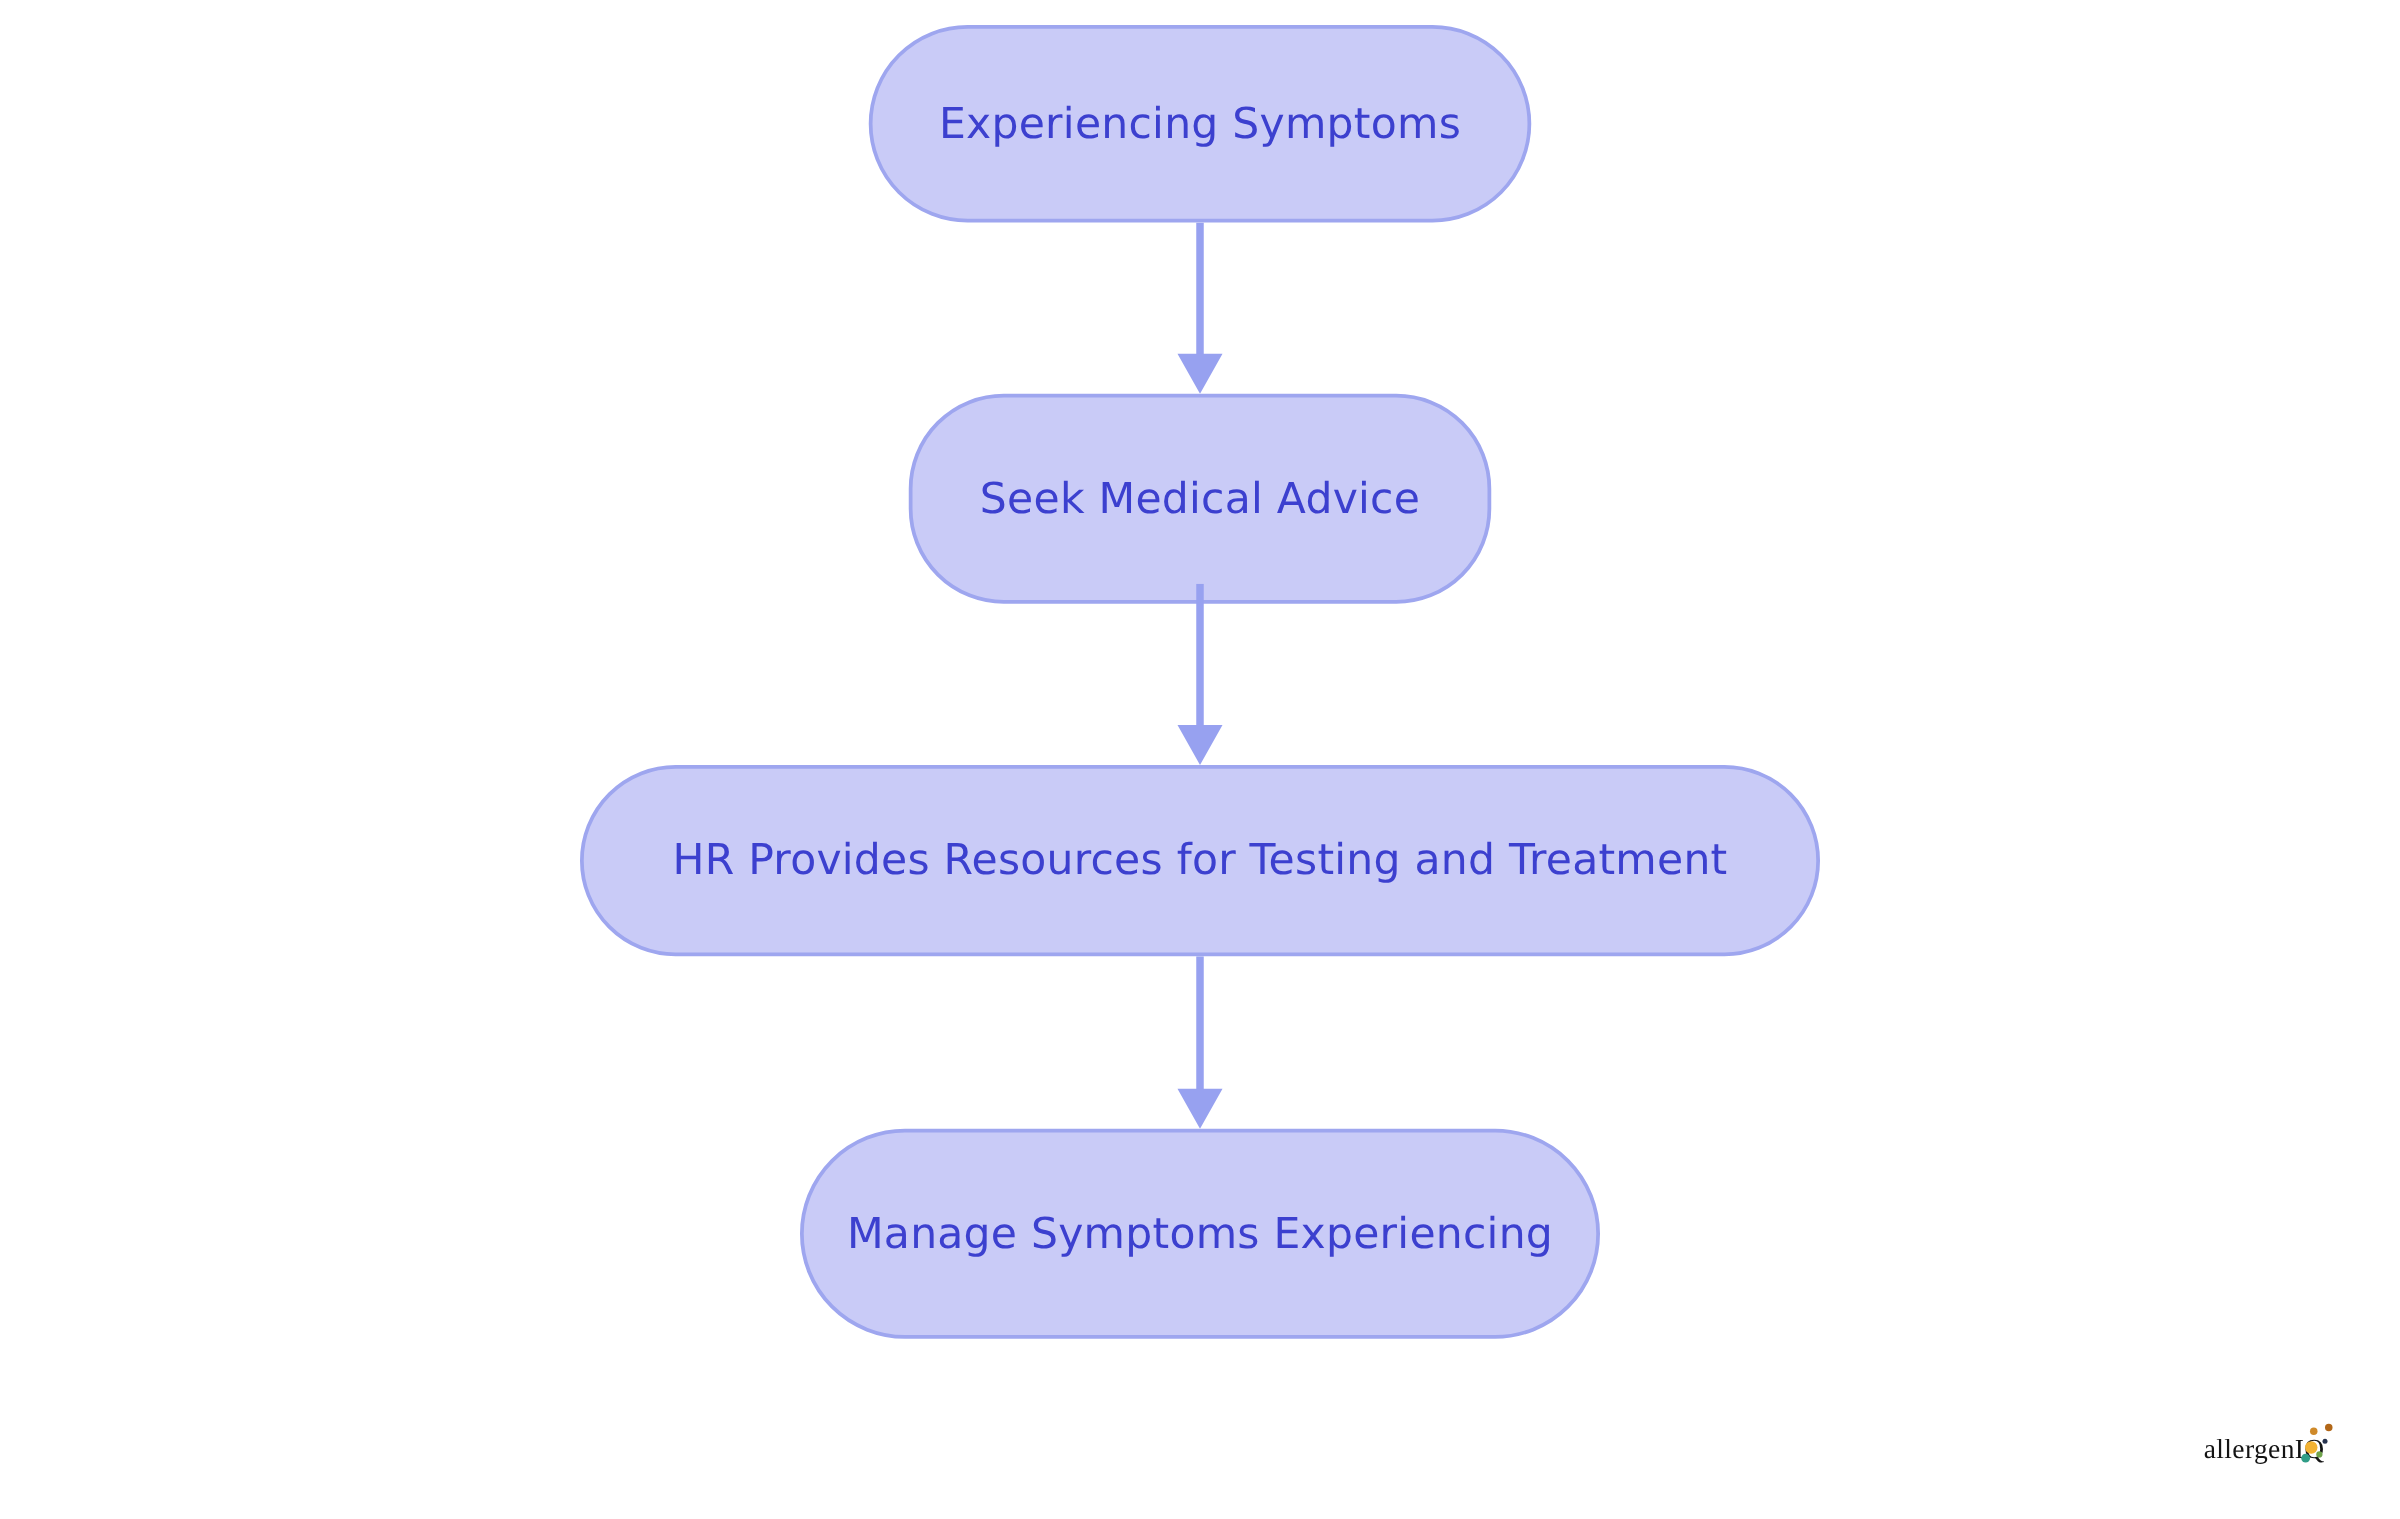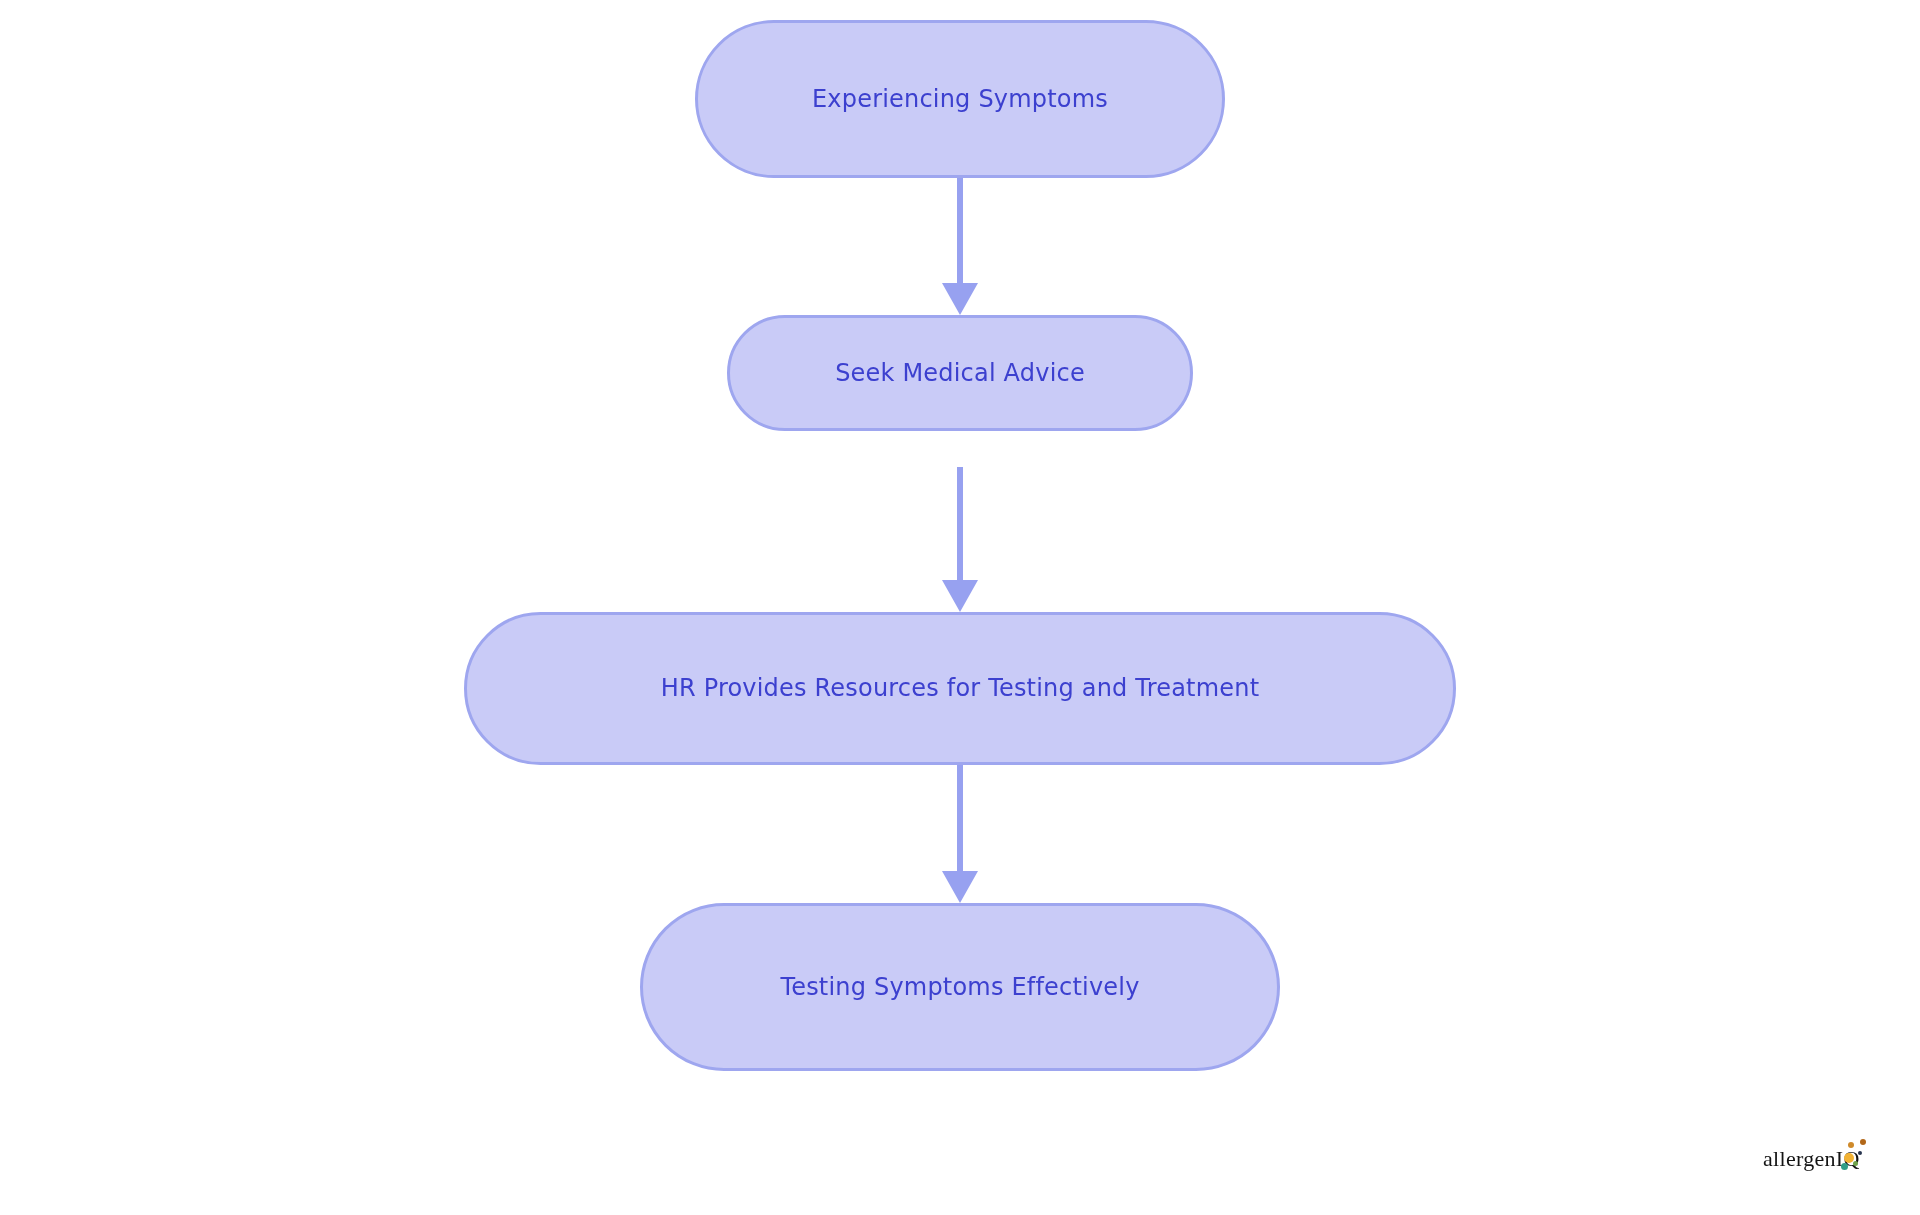--- a/index.html
+++ b/index.html
@@ -20,27 +20,27 @@
     box-sizing: border-box;
     background: var(--node-fill, #c9cbf7);
     border: 3px solid var(--node-border, #9ea6ef);
     display: flex;
     align-items: center;
     justify-content: center;
     text-align: center;
   }
   .node-label {
     color: var(--node-text, #3c40cf);
-    font-size: 24px;
+    font-size: 34px;
     line-height: 1.2;
     letter-spacing: 0.2px;
     white-space: nowrap;
   }
   .node1 { left: 695px; top: 20px;  width: 530px; height: 158px; border-radius: 79px; }
-  .node2 { left: 727px; top: 315px; width: 466px; height: 116px; border-radius: 76px; }
+  .node2 { left: 727px; top: 315px; width: 466px; height: 168px; border-radius: 76px; }
   .node3 { left: 464px; top: 612px; width: 992px; height: 153px; border-radius: 77px; justify-content: center; }
   .node4 { left: 640px; top: 903px; width: 640px; height: 168px; border-radius: 84px; }
   .arrow { position: absolute; left: 940px; width: 40px; display: block; }
   .arrow1 { top: 178px; }
   .arrow2 { top: 467px; }
   .arrow3 { top: 765px; }
   .watermark {
     position: absolute;
     left: 1763px;
     top: 1146px;
@@ -90,21 +90,21 @@
   <div class="node node3">
     <span class="node-label">HR Provides Resources for Testing and Treatment</span>
   </div>
 
   <svg class="arrow arrow3" width="40" height="138" viewBox="0 0 40 138" xmlns="http://www.w3.org/2000/svg">
     <line x1="20" y1="0" x2="20" y2="109" stroke-width="6" stroke="#97a1f0"></line>
     <polygon points="2,106 38,106 20,138" fill="#97a1f0"></polygon>
   </svg>
 
   <div class="node node4">
-    <span class="node-label">Testing Symptoms Effectively</span>
+    <span class="node-label">Manage Symptoms Experiencing</span>
   </div>
 
   <div class="watermark">
     <span class="logo-text" style="color: rgb(20, 20, 20);">allergenIQ</span>
     <span class="logo-dot logo-dot-1" style="background: rgb(207, 138, 42);"></span>
     <span class="logo-dot logo-dot-2" style="background: rgb(178, 103, 24);"></span>
     <span class="logo-dot logo-dot-3" style="background: rgb(242, 178, 51);"></span>
     <span class="logo-dot logo-dot-4" style="background: rgb(47, 157, 135);"></span>
     <span class="logo-dot logo-dot-5" style="background: rgb(39, 52, 79);"></span>
     <span class="logo-dot logo-dot-6" style="background: rgb(111, 163, 75);"></span>

